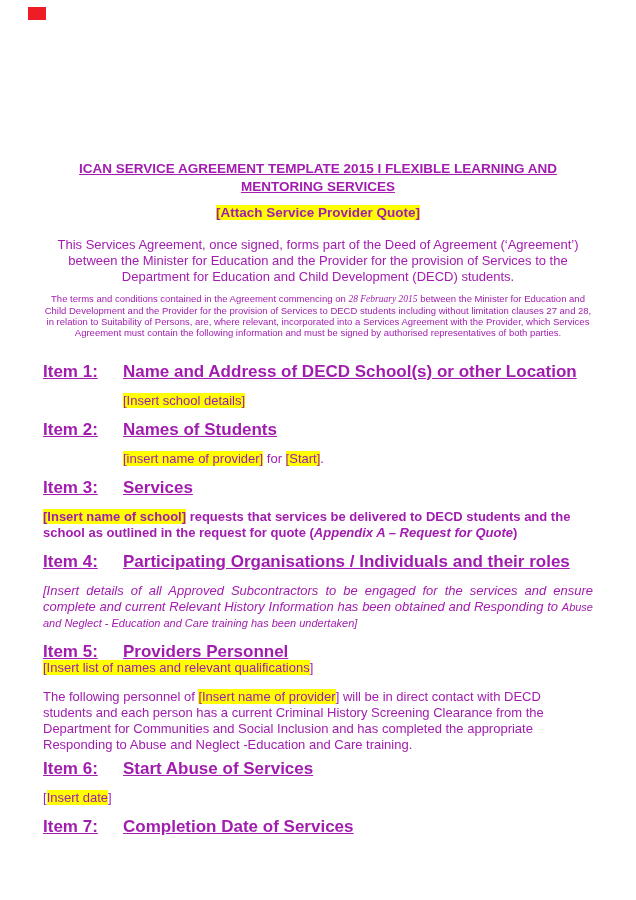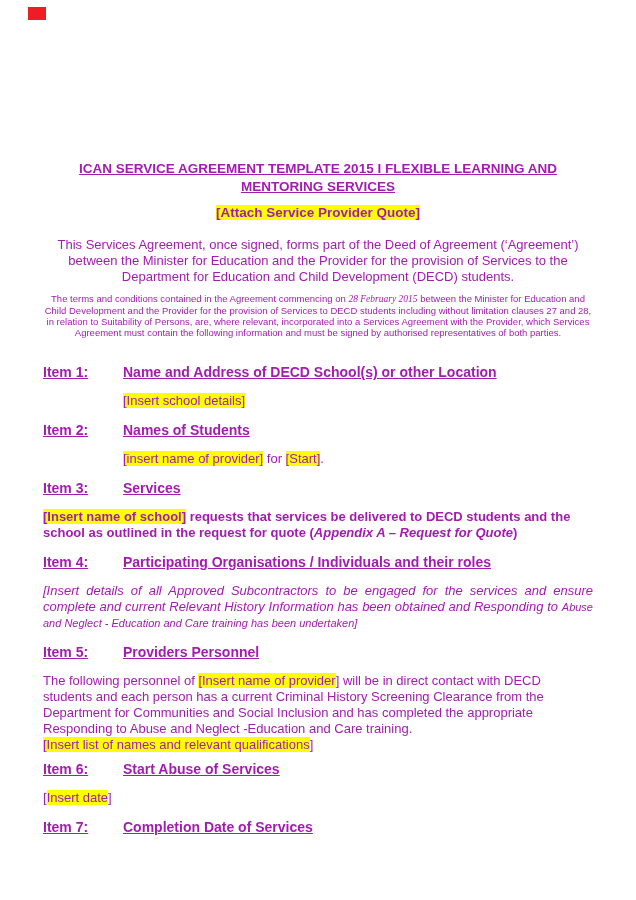--- a/index.html
+++ b/index.html
@@ -49,21 +49,21 @@
     text-align: center;
     font-size: 9.5px;
     line-height: 11px;
     white-space: pre-wrap;
   }
   .fine-print .date { font-style: italic; font-family: Liberation Serif, serif; }
 
   .item-head {
     display: flex;
     margin-top: 26px;
-    font-size: 14px;
+    font-size: 17px;
     font-weight: bold;
     line-height: 16px;
   }
   .item-head + .item-head,
   .block + .item-head { margin-top: 13px; }
   .item-label {
     flex: 0 0 80px;
     text-decoration: underline;
   }
   .item-title { text-decoration: underline; }
@@ -118,22 +118,22 @@
     <div class="item-head">
       <span class="item-label">Item 4:</span>
       <span class="item-title">Participating Organisations / Individuals and their roles</span>
     </div>
     <div class="block italic justify"><span>[Insert details of all Approved Subcontractors to be engaged for the services and ensure complete and current Relevant History Information has been obtained and Responding to </span><span class="small-tail">Abuse and Neglect - Education and Care training has been undertaken]</span></div>
 
     <div class="item-head">
       <span class="item-label">Item 5:</span>
       <span class="item-title">Providers Personnel</span>
     </div>
+    <div class="block no-gap"><span class="hl">[Insert list of names and relevant qualifications</span><span>]</span></div>
     <div class="block"><span>The following personnel of </span><span class="hl">[Insert name of provider</span><span>] will be in direct contact with DECD students and each person has a current Criminal History Screening Clearance from the Department for Communities and Social Inclusion and has completed the appropriate Responding to Abuse and Neglect -Education and Care training.</span></div>
-    <div class="block no-gap"><span class="hl">[Insert list of names and relevant qualifications</span><span>]</span></div>
 
     <div class="item-head" style="margin-top:8px;">
       <span class="item-label">Item 6:</span>
       <span class="item-title">Start Abuse of Services</span>
     </div>
     <div class="block"><span>[</span><span class="hl">Insert date</span><span>]</span></div>
 
     <div class="item-head">
       <span class="item-label">Item 7:</span>
       <span class="item-title">Completion Date of Services</span>

